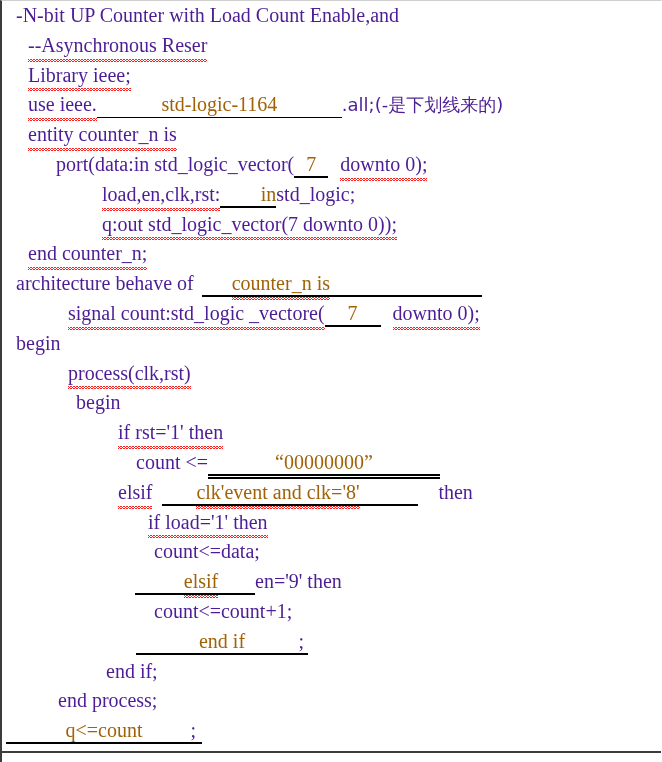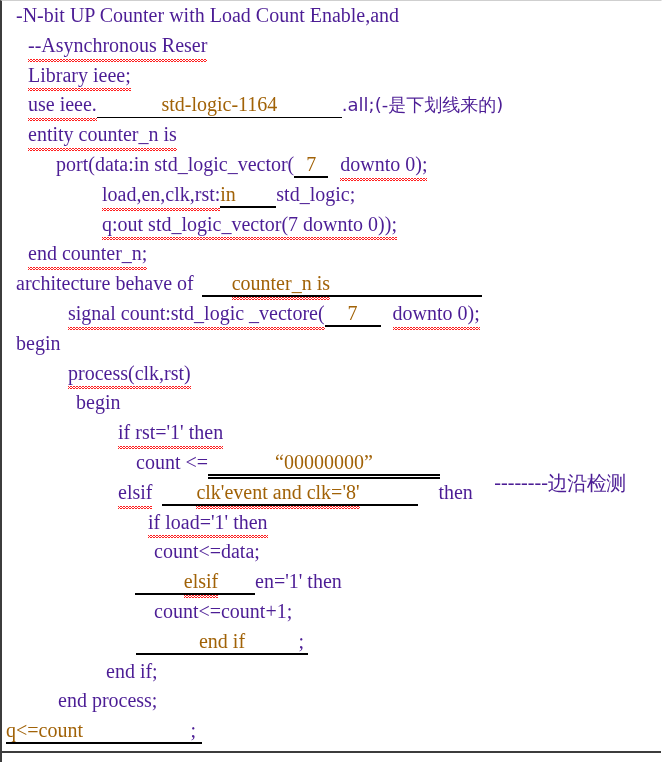--- a/index.html
+++ b/index.html
@@ -137,21 +137,21 @@
 
     <div class="line" style="padding-left:14px;">
       <span class="seg blk sq">entity counter_n is</span>
     </div>
 
     <div class="line" style="padding-left:54px;">
       <span class="seg blk">port(data:in std_logic_vector(</span><span class="ul" style="width:34px; text-align:center;"><span class="red">7</span></span><span class="seg blk sq">downto 0);</span>
     </div>
 
     <div class="line" style="padding-left:88px;">
-      <span class="seg blk sq">load,en,clk,rst:</span><span class="ul" style="width:56px; text-align:left;"><span class="red">in</span></span><span class="seg blk">std_logic;</span>
+      <span class="seg blk sq">load,en,clk,rst:</span><span class="ul" style="width:56px; text-align:right;"><span class="red">in</span></span><span class="seg blk">std_logic;</span>
     </div>
 
     <div class="line" style="padding-left:88px;">
       <span class="seg blk sq">q:out std_logic_vector(7 downto 0));</span>
     </div>
 
     <div class="line" style="padding-left:14px;">
       <span class="seg blk sq">end counter_n;</span>
     </div>
 
@@ -189,42 +189,39 @@
 
     <div class="line" style="padding-left:134px;">
       <span class="seg blk sq">if load='1' then</span>
     </div>
 
     <div class="line" style="padding-left:152px;">
       <span class="seg blk">count&lt;=data;</span>
     </div>
 
     <div class="line" style="padding-left:134px;">
-      <span class="ul" style="width:120px; text-align:center; margin-left:-1px;"><span class="red sq">elsif</span></span><span class="seg blk">en='1' then</span>
+      <span class="ul" style="width:120px; text-align:center; margin-left:-1px;"><span class="red sq">elsif</span></span><span class="seg blk">en='9' then</span>
     </div>
 
     <div class="line" style="padding-left:152px;">
       <span class="seg blk">count&lt;=count+1;</span>
     </div>
 
     <div class="line" style="padding-left:134px;">
       <span class="ul" style="width:172px; text-align:center; box-sizing:border-box;"><span class="red">end   if</span><span class="blk" style="position:absolute; right:4px;">;</span></span>
     </div>
 
     <div class="line" style="padding-left:104px;">
       <span class="seg blk">end if;</span>
     </div>
 
     <div class="line" style="padding-left:56px;">
       <span class="seg blk">end process;</span>
     </div>
 
     <div class="line" style="padding-left:4px;">
-      <span class="ul" style="width:196px; box-sizing:border-box;"><span class="red">q&lt;=count</span><span class="blk" style="position:absolute; right:6px;">;</span></span>
+      <span class="ul" style="width:196px; text-align:center; box-sizing:border-box;"><span class="red">q&lt;=count</span><span class="blk" style="position:absolute; right:6px;">;</span></span>
     </div>
 
   </div>
 
 
-  <div class="annot" style="left:492px; top:469px;">
-    <span class="dashes blk" style="font-family:'DejaVu Sans','Liberation Serif',serif;">--------边沿检测</span>
-  </div>
 </div>
 
 </body></html>

